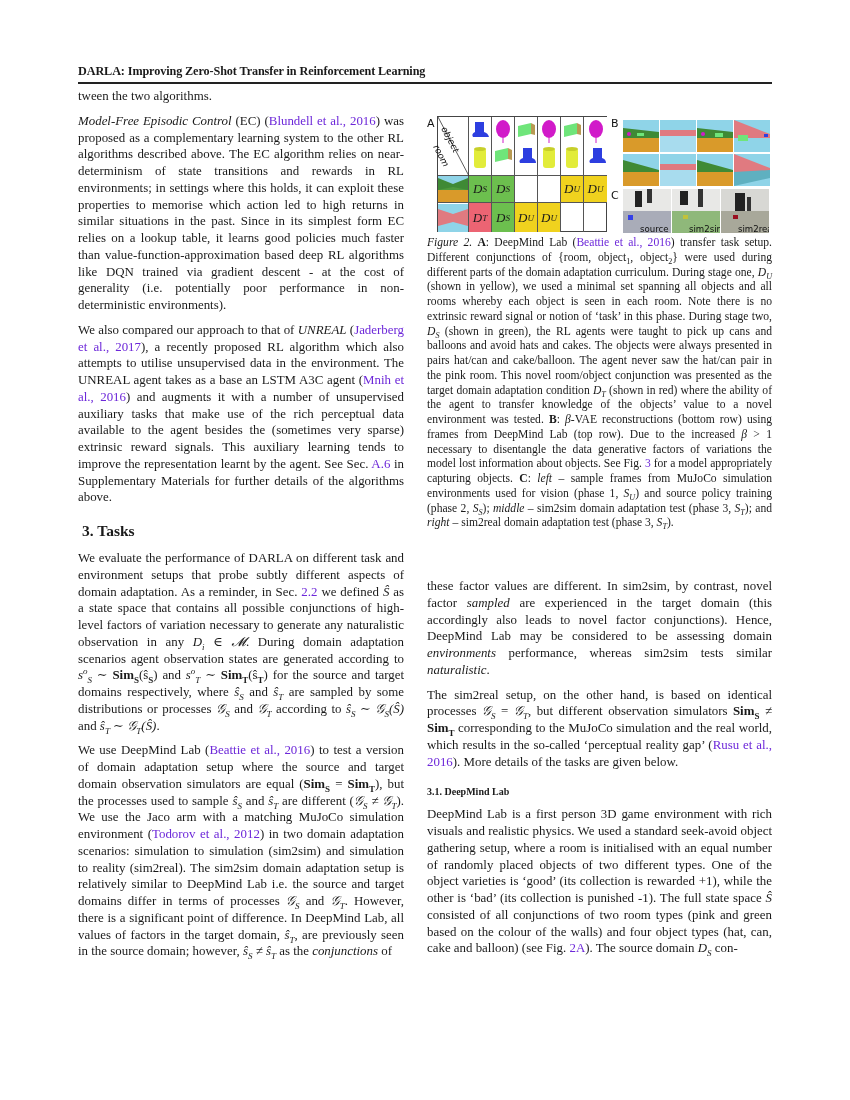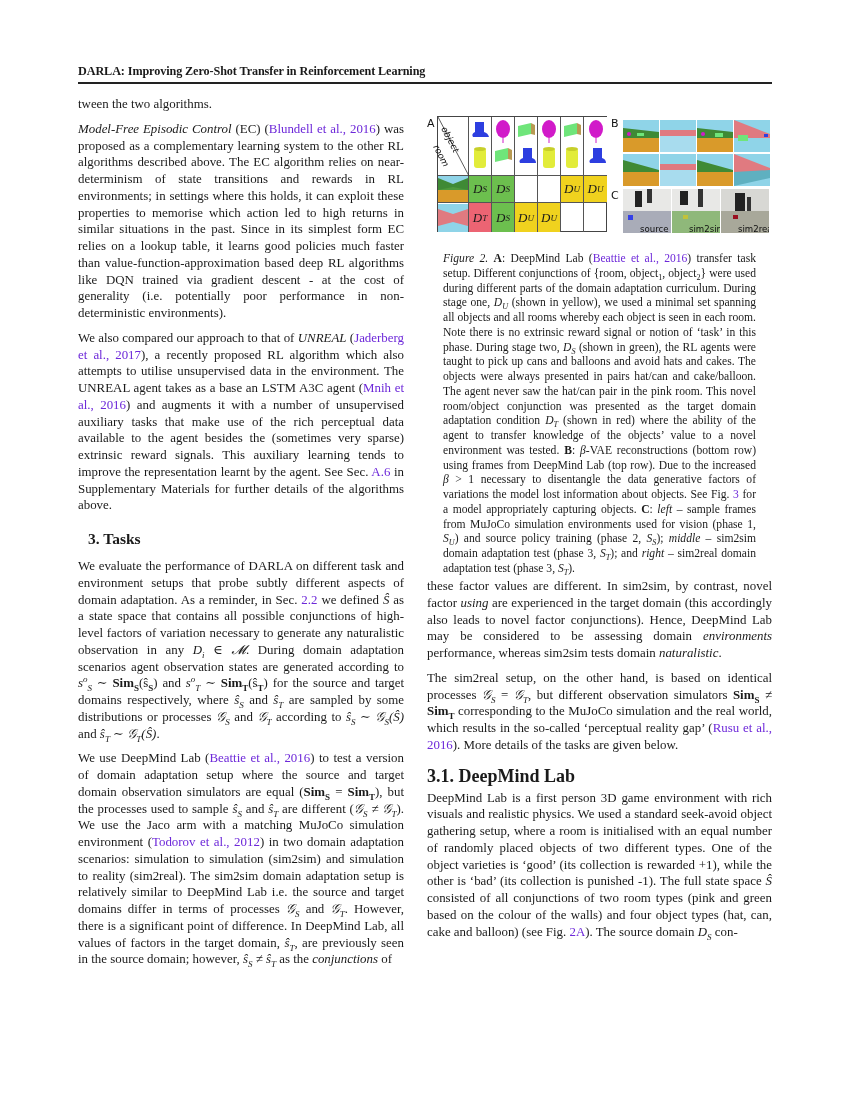--- a/index.html
+++ b/index.html
@@ -3,46 +3,46 @@
 <meta charset="utf-8">
 <style>
   html,body{margin:0;padding:0;background:#fff;}
   body{width:850px;height:1100px;position:relative;overflow:hidden;
        font-family:"Liberation Serif","DejaVu Serif",serif;color:#1a1a1a;}
   .hdr{position:absolute;left:78px;top:64px;width:694px;text-align:left;
        font-weight:bold;font-size:12.2px;letter-spacing:-0.1px;}
   .hdr-rule{position:absolute;left:78px;top:82px;width:694px;height:2px;background:#222;}
   .col{position:absolute;font-size:12.9px;line-height:16.75px;text-align:justify;}
   .col p{margin:0 0 8px 0;}
-  #left{left:78px;top:96px;width:326px;}
+  #left{left:78px;top:88px;width:326px;}
   #right-top{left:427px;top:578px;width:345px;}
   .cite{color:#6d28d9;}
   i{font-style:italic;}
   .math{font-style:italic;}
   .bm{font-weight:bold;font-style:normal;}
-  h2.sec{font-size:15.5px;font-weight:bold;margin:16px 0 10px 10px;line-height:18px;}
-  h3.sub{font-size:18px;font-weight:bold;margin:14px 0 6px 0;line-height:16px;}
+  h2.sec{font-size:15.5px;font-weight:bold;margin:16px 0 10px 4px;line-height:18px;}
+  h3.sub{font-size:10px;font-weight:bold;margin:14px 0 6px 0;line-height:16px;}
   sub,sup{font-size:70%;line-height:0;}
   
   #figure{position:absolute;left:427px;top:116px;width:345px;height:118px;}
   .fig-label{position:absolute;font-family:"DejaVu Sans","Liberation Sans",sans-serif;font-size:11px;color:#111;}
   .grid{position:absolute;left:10px;top:0px;width:170px;height:116px;border:1px solid #444;box-sizing:border-box;background:#fff;}
   .gcell{position:absolute;box-sizing:border-box;border-right:1px solid #555;border-bottom:1px solid #555;
          display:flex;align-items:center;justify-content:center;font-style:italic;font-size:13px;}
   .ds{background:#6cbf4e;}
   .du{background:#f0d21e;}
   .dt{background:#ec6473;}
   .diag{position:absolute;left:0;top:0;width:31px;height:59px;}
   .diag-txt{position:absolute;font-family:"DejaVu Sans",sans-serif;font-size:9px;color:#111;}
   .thumbs{position:absolute;left:186px;top:0px;width:160px;height:100px;}
   .cphotos{position:absolute;left:200px;top:72px;width:146px;height:45px;}
   .cphoto{position:absolute;top:0;width:48px;height:45px;overflow:hidden;}
   .cphoto-label{position:absolute;bottom:0;left:0;width:100%;font-family:"DejaVu Sans",sans-serif;font-size:8.6px;color:#111;text-align:left;padding-left:17px;line-height:10px;}
   #caption{position:absolute;left:427px;top:236px;width:345px;font-size:11.6px;line-height:14.75px;text-align:justify;}
-  #caption p{margin:16px;}
+  #caption p{margin:0;}
 </style>
 </head>
 <body>
 
 <div class="hdr">DARLA: Improving Zero-Shot Transfer in Reinforcement Learning</div>
 <div class="hdr-rule"></div>
 
 <div class="col" id="left">
   <p>tween the two algorithms.</p>
 
@@ -267,21 +267,21 @@
 </div>
 
 <div id="caption">
   <p>
     <i>Figure 2.</i> <b>A</b><span>: DeepMind Lab (</span><a class="cite">Beattie et al., 2016</a><span>) transfer task setup. Different conjunctions of {room, object</span><sub>1</sub><span>, object</span><sub>2</sub><span>} were used during different parts of the domain adaptation curriculum. During stage one, </span><span class="math">D</span><sub class="math">U</sub><span> (shown in yellow), we used a minimal set spanning all objects and all rooms whereby each object is seen in each room. Note there is no extrinsic reward signal or notion of ‘task’ in this phase. During stage two, </span><span class="math">D</span><sub class="math">S</sub><span> (shown in green), the RL agents were taught to pick up cans and balloons and avoid hats and cakes. The objects were always presented in pairs hat/can and cake/balloon. The agent never saw the hat/can pair in the pink room. This novel room/object conjunction was presented as the target domain adaptation condition </span><span class="math">D</span><sub class="math">T</sub><span> (shown in red) where the ability of the agent to transfer knowledge of the objects’ value to a novel environment was tested. </span><b>B</b><span>: </span><span class="math">β</span><span>-VAE reconstructions (bottom row) using frames from DeepMind Lab (top row). Due to the increased </span><span class="math">β</span><span> &gt; 1 necessary to disentangle the data generative factors of variations the model lost information about objects. See Fig. </span><a class="cite">3</a><span> for a model appropriately capturing objects. </span><b>C</b><span>: </span><i>left</i><span> – sample frames from MuJoCo simulation environments used for vision (phase 1, </span><span class="math">S</span><sub class="math">U</sub><span>) and source policy training (phase 2, </span><span class="math">S</span><sub class="math">S</sub><span>); </span><i>middle</i><span> – sim2sim domain adaptation test (phase 3, </span><span class="math">S</span><sub class="math">T</sub><span>); and </span><i>right</i><span> – sim2real domain adaptation test (phase 3, </span><span class="math">S</span><sub class="math">T</sub><span>).</span>
   </p>
 </div>
 
 <div class="col" id="right-top">
   <p>
-    <span>these factor values are different. In sim2sim, by contrast, novel factor </span><i>using</i><span> are experienced in the target domain (this accordingly also leads to novel factor conjunctions). Hence, DeepMind Lab may be considered to be assessing domain </span><i>environments</i><span> performance, whereas sim2sim tests domain </span><i>naturalistic</i><span>.</span>
+    <span>these factor values are different. In sim2sim, by contrast, novel factor </span><i>sampled</i><span> are experienced in the target domain (this accordingly also leads to novel factor conjunctions). Hence, DeepMind Lab may be considered to be assessing domain </span><i>environments</i><span> performance, whereas sim2sim tests similar </span><i>naturalistic</i><span>.</span>
   </p>
   <p>
     <span>The sim2real setup, on the other hand, is based on identical processes </span><span class="math">𝒢</span><sub class="math">S</sub><span> = </span><span class="math">𝒢</span><sub class="math">T</sub><span>, but different observation simulators </span><span class="bm">Sim</span><sub class="bm">S</sub><span> ≠ </span><span class="bm">Sim</span><sub class="bm">T</sub><span> corresponding to the MuJoCo simulation and the real world, which results in the so-called ‘perceptual reality gap’ (</span><a class="cite">Rusu et al., 2016</a><span>). More details of the tasks are given below.</span>
   </p>
 
   <h3 class="sub">3.1. DeepMind Lab</h3>
 
   <p>
     <span>DeepMind Lab is a first person 3D game environment with rich visuals and realistic physics. We used a standard seek-avoid object gathering setup, where a room is initialised with an equal number of randomly placed objects of two different types. One of the object varieties is ‘good’ (its collection is rewarded +1), while the other is ‘bad’ (its collection is punished -1). The full state space </span><span class="math">Ŝ</span><span> consisted of all conjunctions of two room types (pink and green based on the colour of the walls) and four object types (hat, can, cake and balloon) (see Fig. </span><a class="cite">2A</a><span>). The source domain </span><span class="math">D</span><sub class="math">S</sub><span> con-</span>
   </p>

